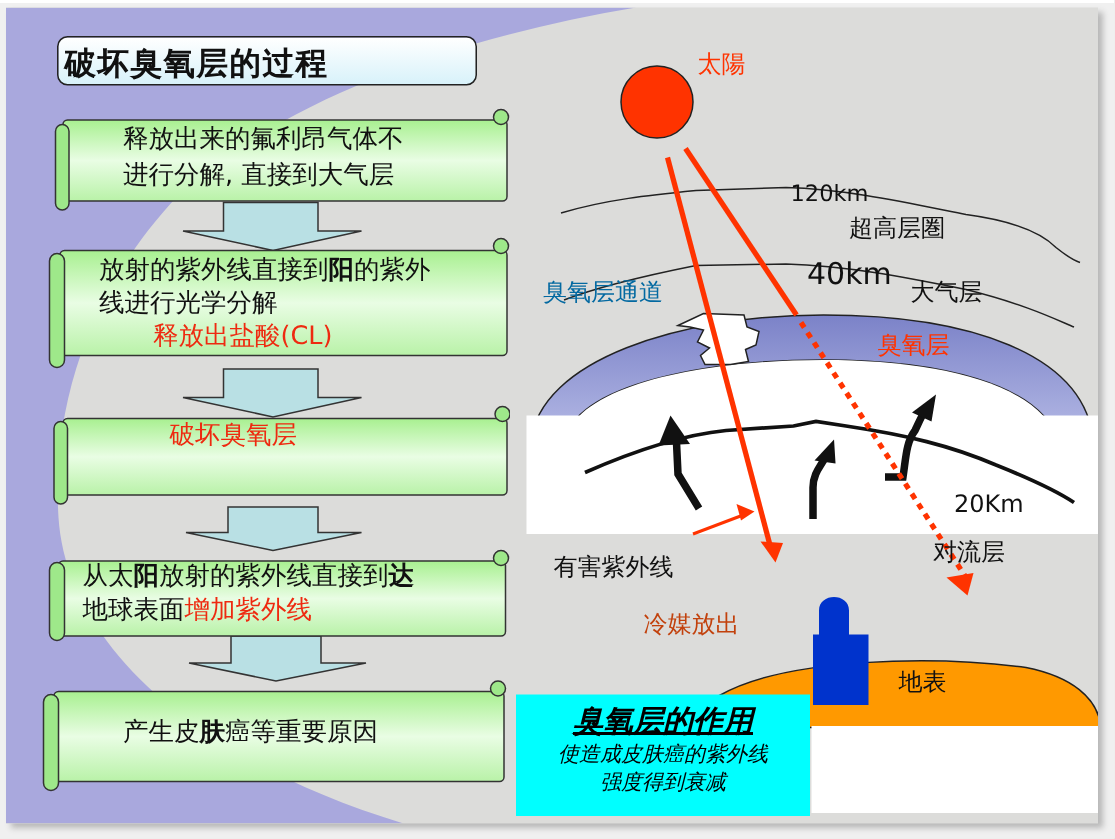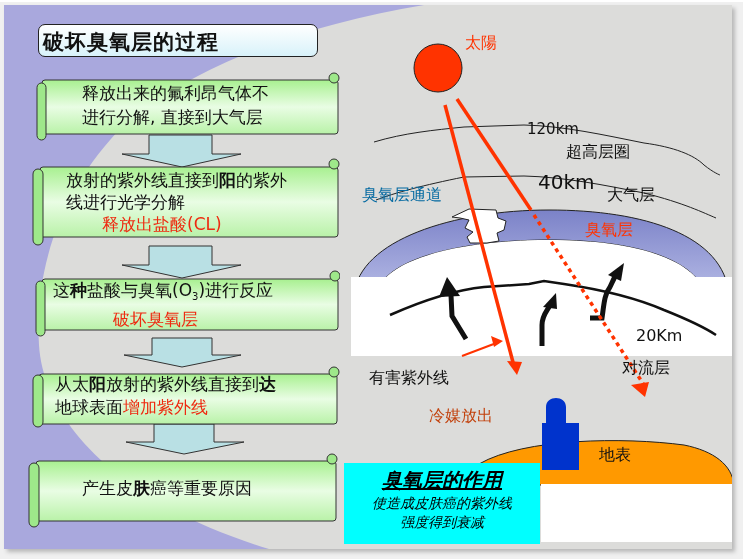--- a/index.html
+++ b/index.html
@@ -115,21 +115,20 @@
     </div>
   </div>
 
   <div class="scroll" style="left:29px;top:264px;width:307px;height:71px;">
     <svg width="307" height="71">
       <rect x="9" y="10" width="296" height="51" rx="3" fill="url(#sg)" stroke="#333" stroke-width="1"></rect>
       <rect x="3" y="12" width="9" height="55" rx="4.5" fill="#9ee88a" stroke="#333" stroke-width="1"></rect>
       <circle cx="302" cy="7" r="5" fill="#9ee88a" stroke="#333" stroke-width="1"></circle>
     </svg>
     <div class="txt" style="left:20px;top:10px;line-height:22px;">
-      <div><span>这</span><span class="b">种</span><span>盐酸与臭氧(O</span><sub style="font-size:10px;">3</sub><span>)进行反应</span></div>
       <div class="red" style="padding-left:60px;">破坏臭氧层</div>
     </div>
   </div>
 
   <div class="scroll" style="left:26px;top:360px;width:310px;height:66px;">
     <svg width="310" height="66">
       <rect x="9" y="9" width="298" height="50" rx="3" fill="url(#sg)" stroke="#333" stroke-width="1"></rect>
       <rect x="3" y="10" width="10" height="52" rx="5" fill="#9ee88a" stroke="#333" stroke-width="1"></rect>
       <circle cx="304" cy="7" r="5" fill="#9ee88a" stroke="#333" stroke-width="1"></circle>
     </svg>

